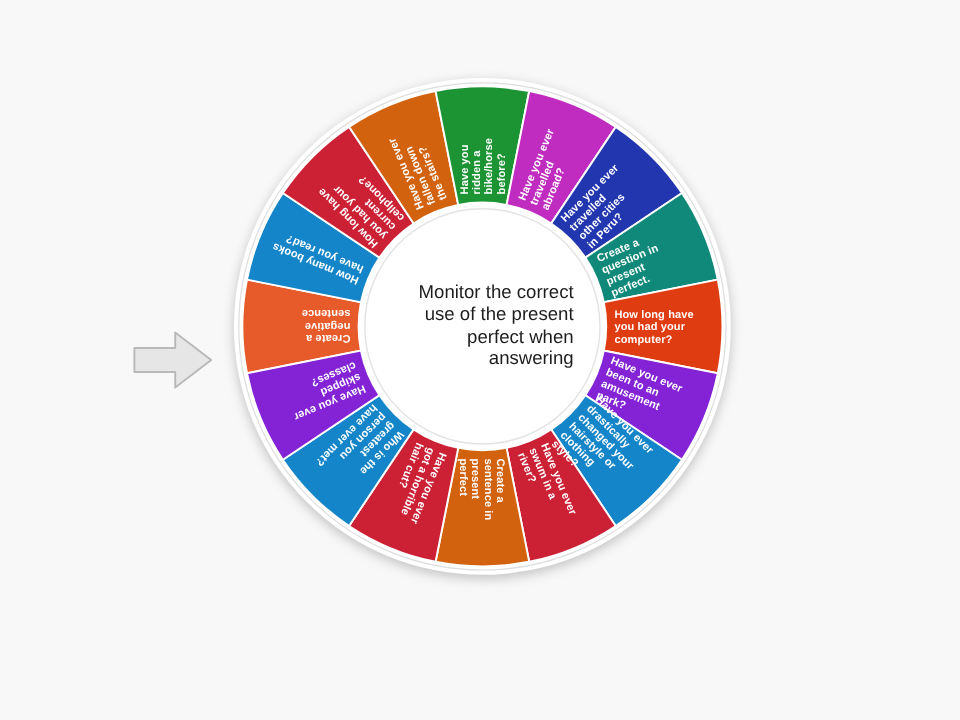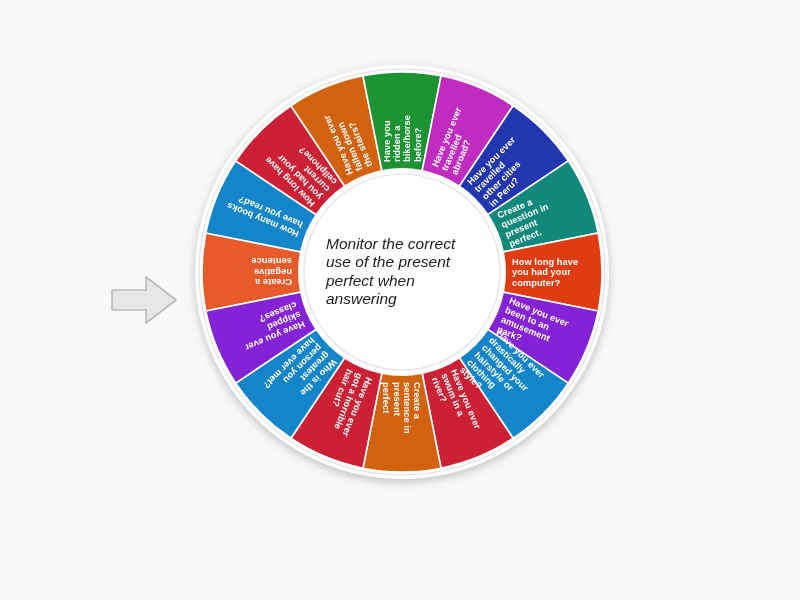--- a/index.html
+++ b/index.html
@@ -24,27 +24,26 @@
     fill:#ffffff;
     font-size:9.2px;
     font-weight:700;
     letter-spacing:0.1px;
   }
   #hub-text{
     position:absolute;
     left:50%;top:50%;
     transform:translate(-50%,-50%);
     width:152px;
-    text-align:left;
+    text-align:right;
     font-family:"Liberation Sans", sans-serif;
     font-size:15.5px;
     line-height:1.18;
     color:#1d1d1d;
     pointer-events:none;
-    font-style:italic;
   }
   #pointer{
     position:absolute;
     left:108px;top:272px;
     width:72px;height:56px;
   }
 </style>
 </head>
 <body>
 

